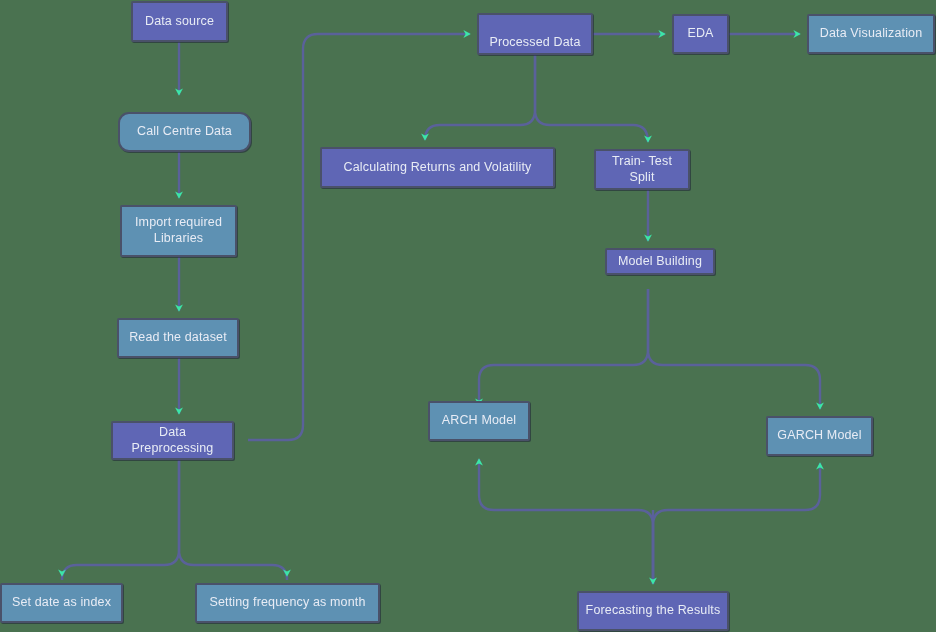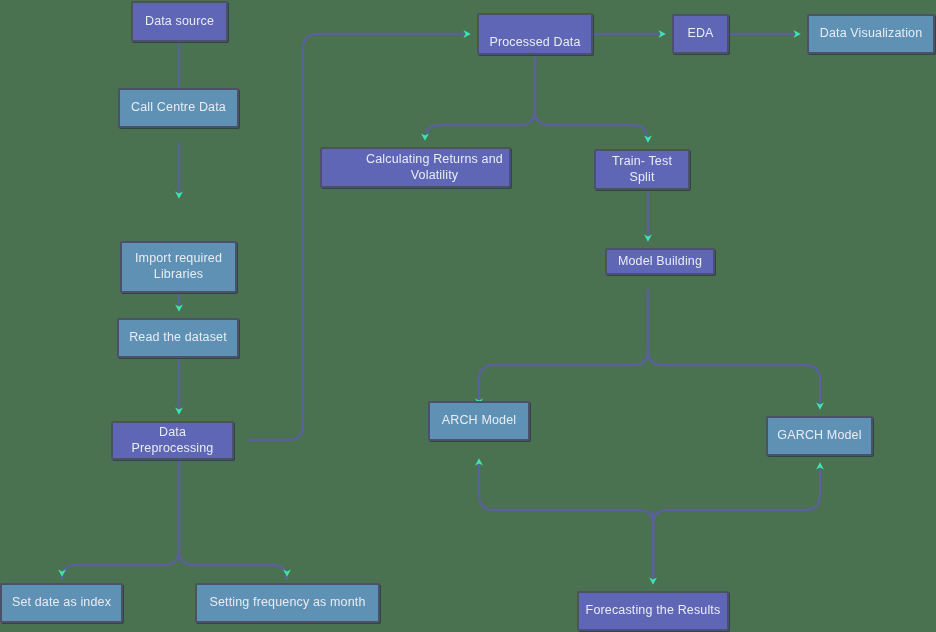--- a/index.html
+++ b/index.html
@@ -92,25 +92,25 @@
       <path d="M653 584 V 525 Q 653 510 668 510 H 805 Q 820 510 820 495 V 463" marker-end="url(#arrow-up)"></path>
 
       <path d="M653 510 V 584" marker-end="url(#arrow-down)"></path>
     </g>
   </svg>
 
   <div class="node purple" style="left:131px; top:1px; width:97px; height:41px;">
     <span>Data source</span>
   </div>
 
-  <div class="node blue" style="left:118px; top:88px; width:121px; height:40px;">
+  <div class="node blue" style="left:118px; top:112px; width:133px; height:40px;border-radius:11px;">
     <span>Call Centre Data</span>
   </div>
 
-  <div class="node blue" style="left:120px; top:205px; width:117px; height:52px;margin-top:36px;">
+  <div class="node blue" style="left:120px; top:205px; width:117px; height:52px;">
     <span>Import required Libraries</span>
   </div>
 
   <div class="node blue" style="left:117px; top:318px; width:122px; height:40px;">
     <span>Read the dataset</span>
   </div>
 
   <div class="node purple" style="left:111px; top:421px; width:123px; height:39px;">
     <span>Data Preprocessing</span>
   </div>
@@ -128,21 +128,21 @@
   </div>
 
   <div class="node purple" style="left:672px; top:14px; width:57px; height:40px;">
     <span>EDA</span>
   </div>
 
   <div class="node blue" style="left:807px; top:14px; width:128px; height:40px;">
     <span>Data Visualization</span>
   </div>
 
-  <div class="node purple" style="left:320px; top:147px; width:191px; height:41px;padding-left:44px;">
+  <div class="node purple" style="left:320px; top:147px; width:235px; height:41px;">
     <span>Calculating Returns and Volatility</span>
   </div>
 
   <div class="node purple" style="left:594px; top:149px; width:96px; height:41px;">
     <span>Train- Test Split</span>
   </div>
 
   <div class="node purple" style="left:594px; top:248px; width:110px; height:27px;margin-left:11px;">
     <span>Model Building</span>
   </div>

